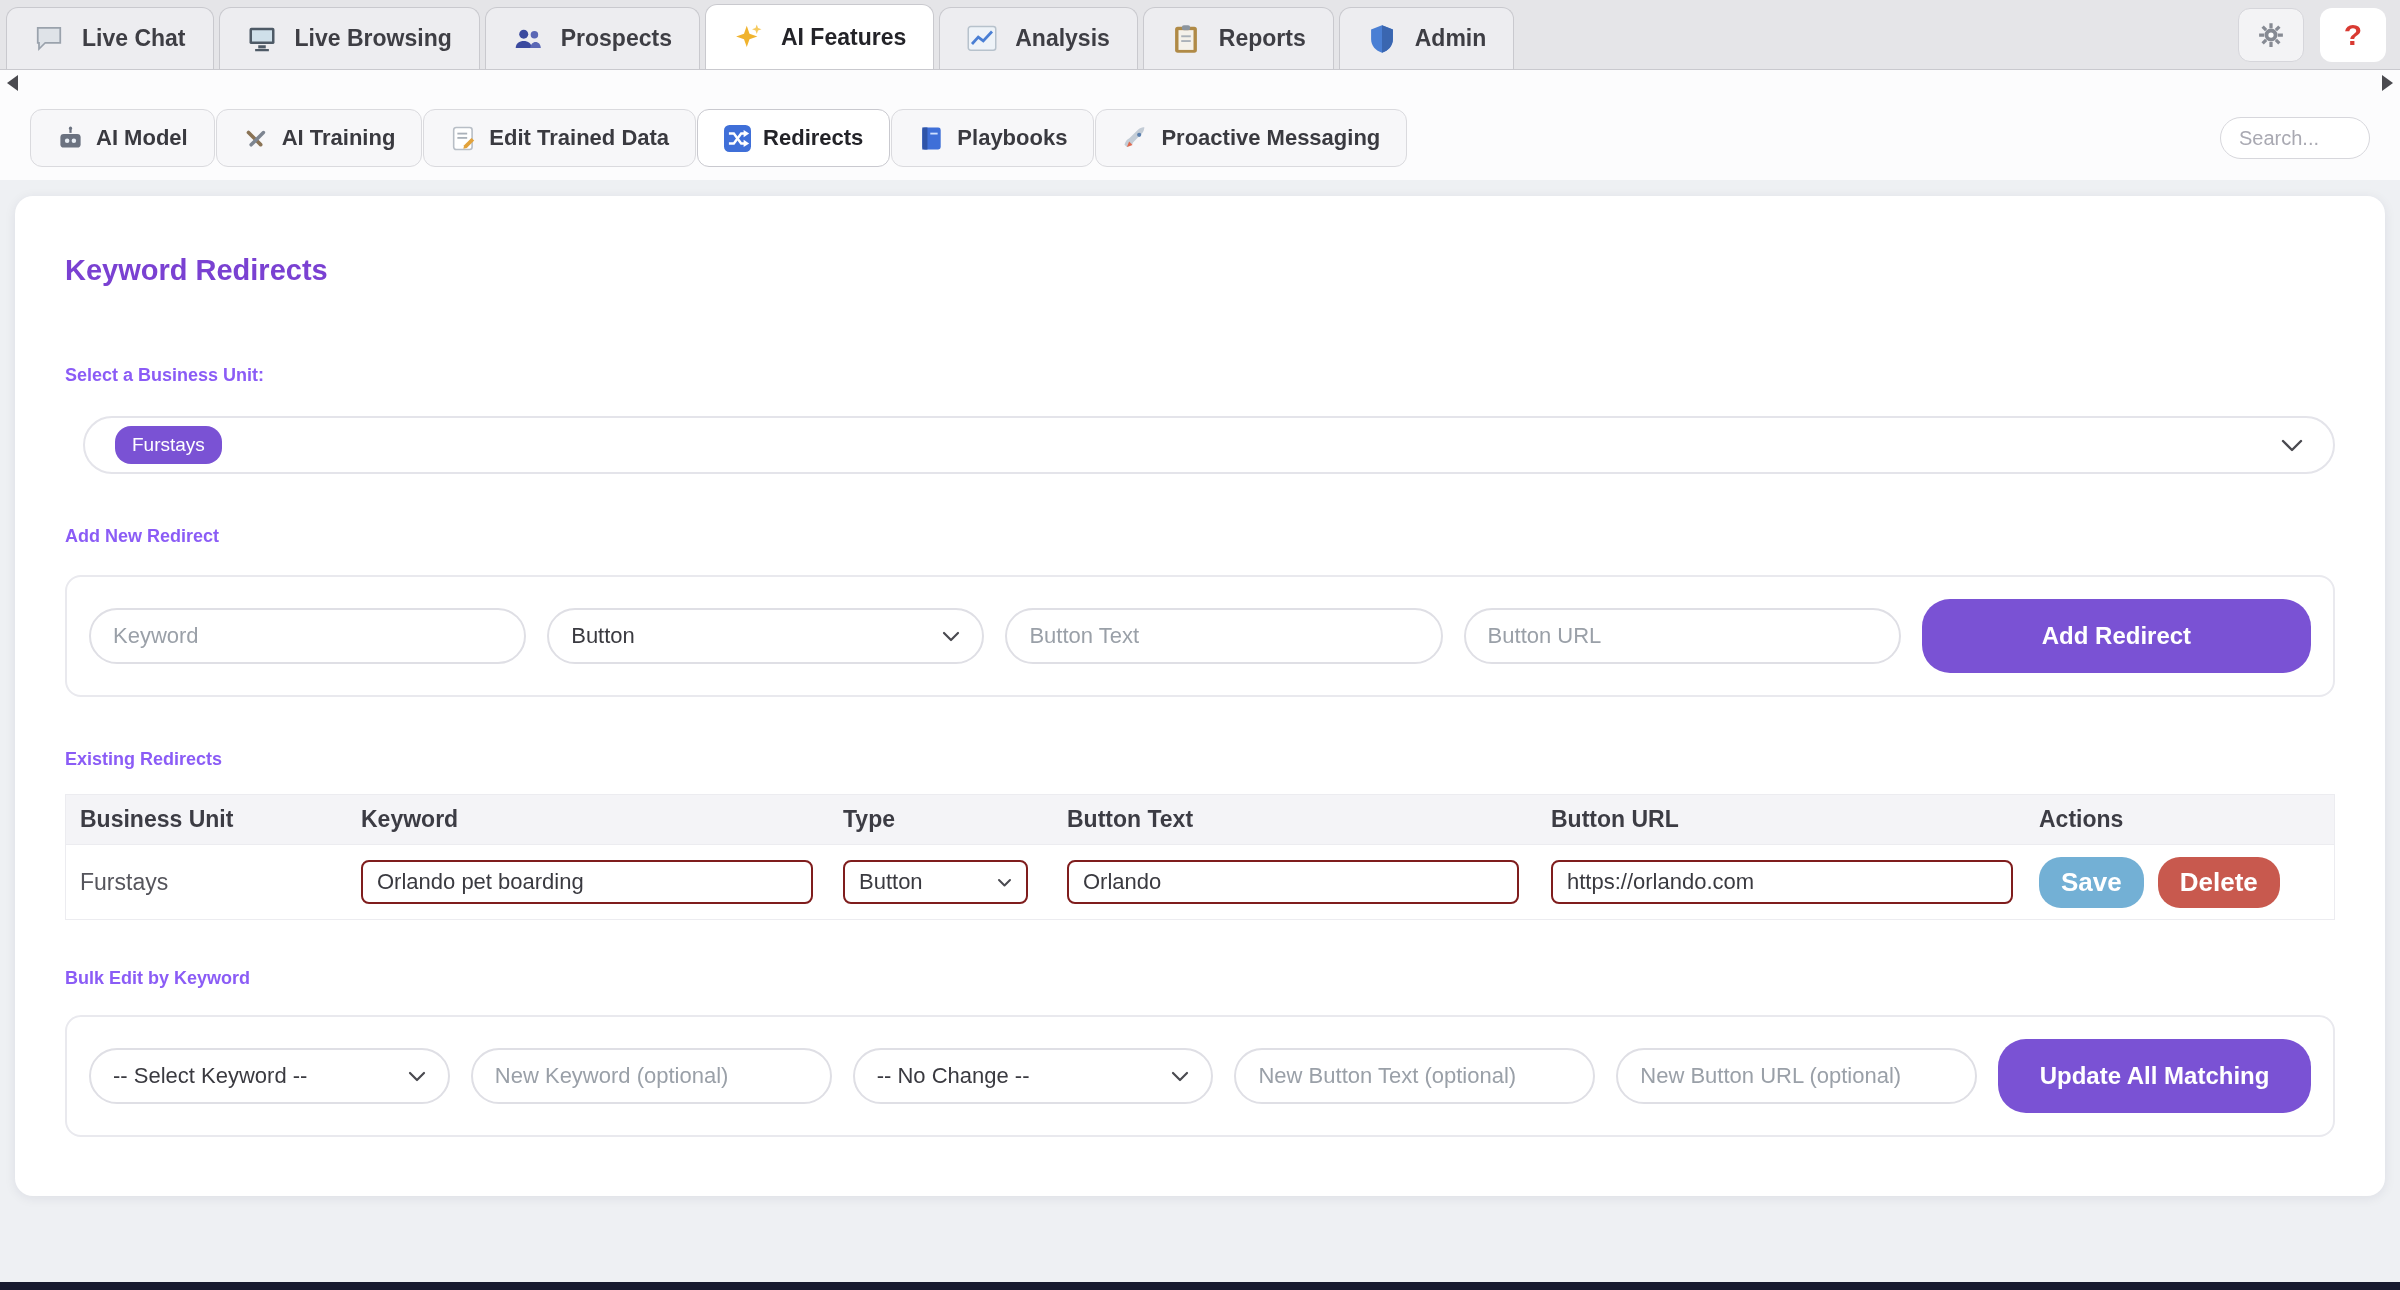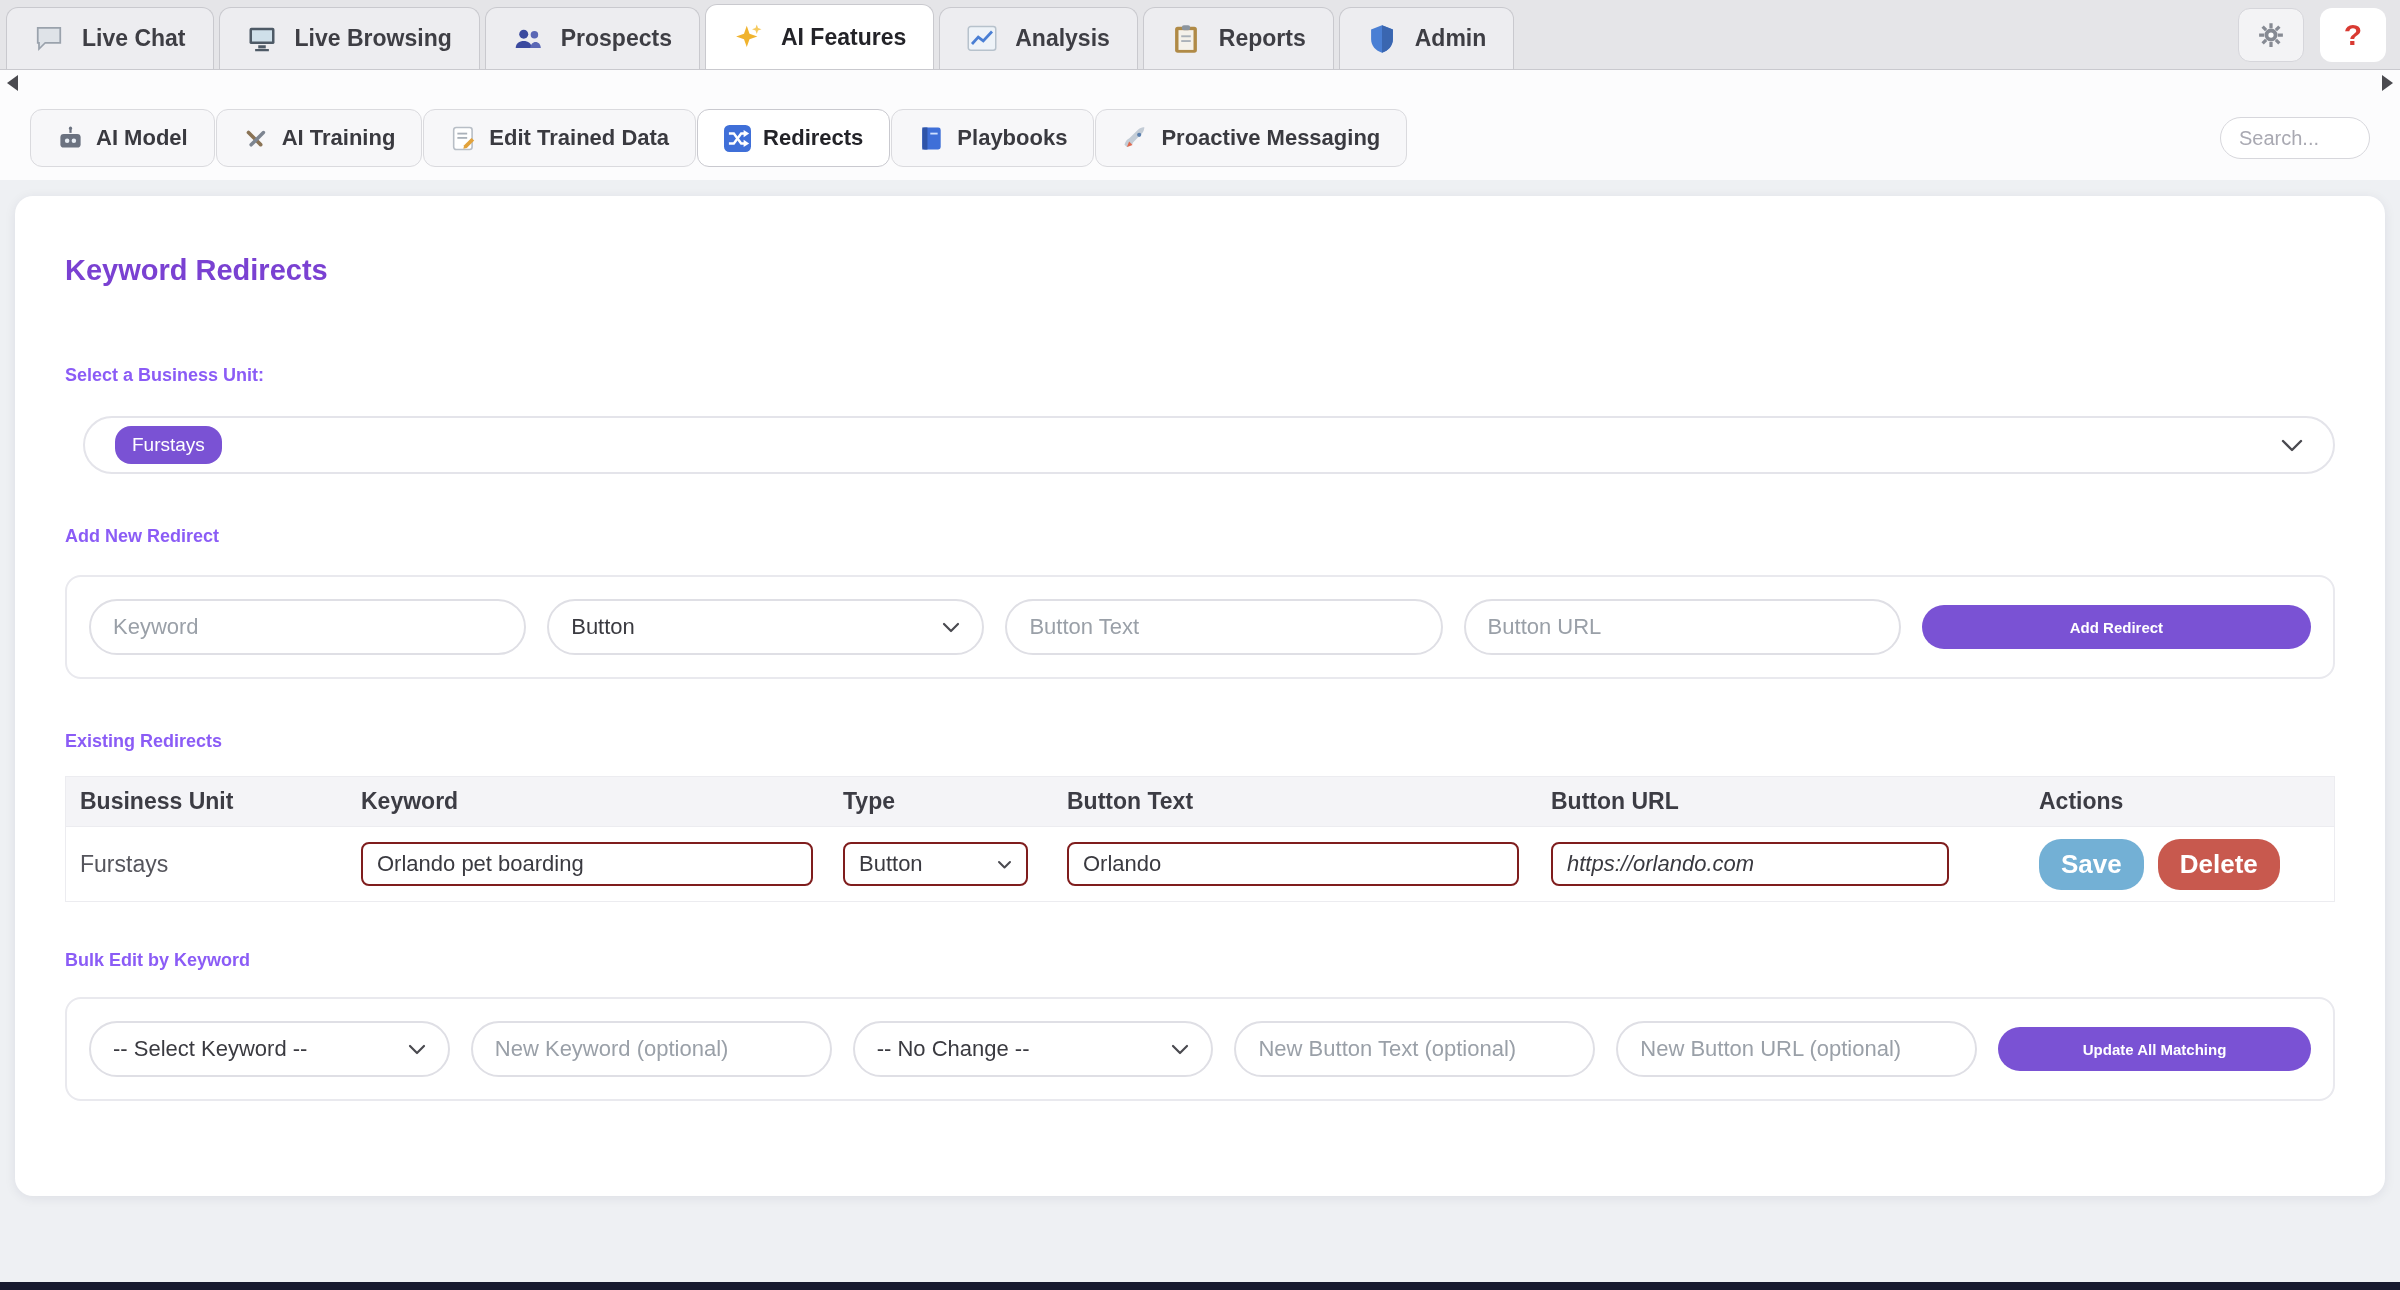--- a/index.html
+++ b/index.html
@@ -95,22 +95,22 @@
   .fld {
     height:56px; border:2px solid #dfdfe5; border-radius:28px;
     padding:0 22px; font-size:22px; color:#3a3a40; background:#fff;
     font-family:"Liberation Sans", sans-serif; outline:none; flex:1 1 0; min-width:0;
   }
   input.fld::placeholder { color:#9aa0a8; }
   .fselect {
     display:flex; align-items:center; justify-content:space-between; gap:12px; cursor:pointer;
   }
   .btn {
-    height:44px; border-radius:28px; border:none; flex:1 1 0;
-    background:var(--accent,#7a52d4); color:#fff; font-weight:bold; font-size:15px;
+    height:74px; border-radius:28px; border:none; flex:1 1 0;
+    background:var(--accent,#7a52d4); color:#fff; font-weight:bold; font-size:24px;
     display:flex; align-items:center; justify-content:center; cursor:pointer;
     font-family:"Liberation Sans", sans-serif;
   }
 
   .gap-add { margin-bottom:52px; }
 
   
   .thead, .trow {
     display:grid; grid-template-columns:281px 482px 224px 484px 488px 1fr;
     align-items:center;
@@ -123,21 +123,21 @@
   .trow { height:76px; border:1px solid #ececf0; background:#fff; font-size:23px; color:#55555c; }
   .trow > div { padding-left:14px; }
   .cfld {
     height:44px; border:2px solid #7f1d1d; border-radius:8px; padding:0 14px;
     font-size:22px; color:#3a3a40; background:#fff;
     font-family:"Liberation Sans", sans-serif; outline:none;
   }
   .c-keyword { width:452px; }
   .c-type { width:185px; display:inline-flex; align-items:center; justify-content:space-between; cursor:pointer; }
   .c-text { width:452px; }
-  .c-url { width:398px;font-style:italic; }
+  .c-url { width:462px; }
   .actions { display:flex; gap:14px; }
   .pill-btn {
     border:none; border-radius:22px; padding:10px 22px; color:#fff;
     font-size:26px; font-weight:bold; cursor:pointer;
     font-family:"Liberation Sans", sans-serif;
   }
   .save-btn { background:var(--save,#73b0d5); }
   .delete-btn { background:var(--delete,#c8594e); }
 
   .mt-existing { margin-top:52px; margin-bottom:24px; }

